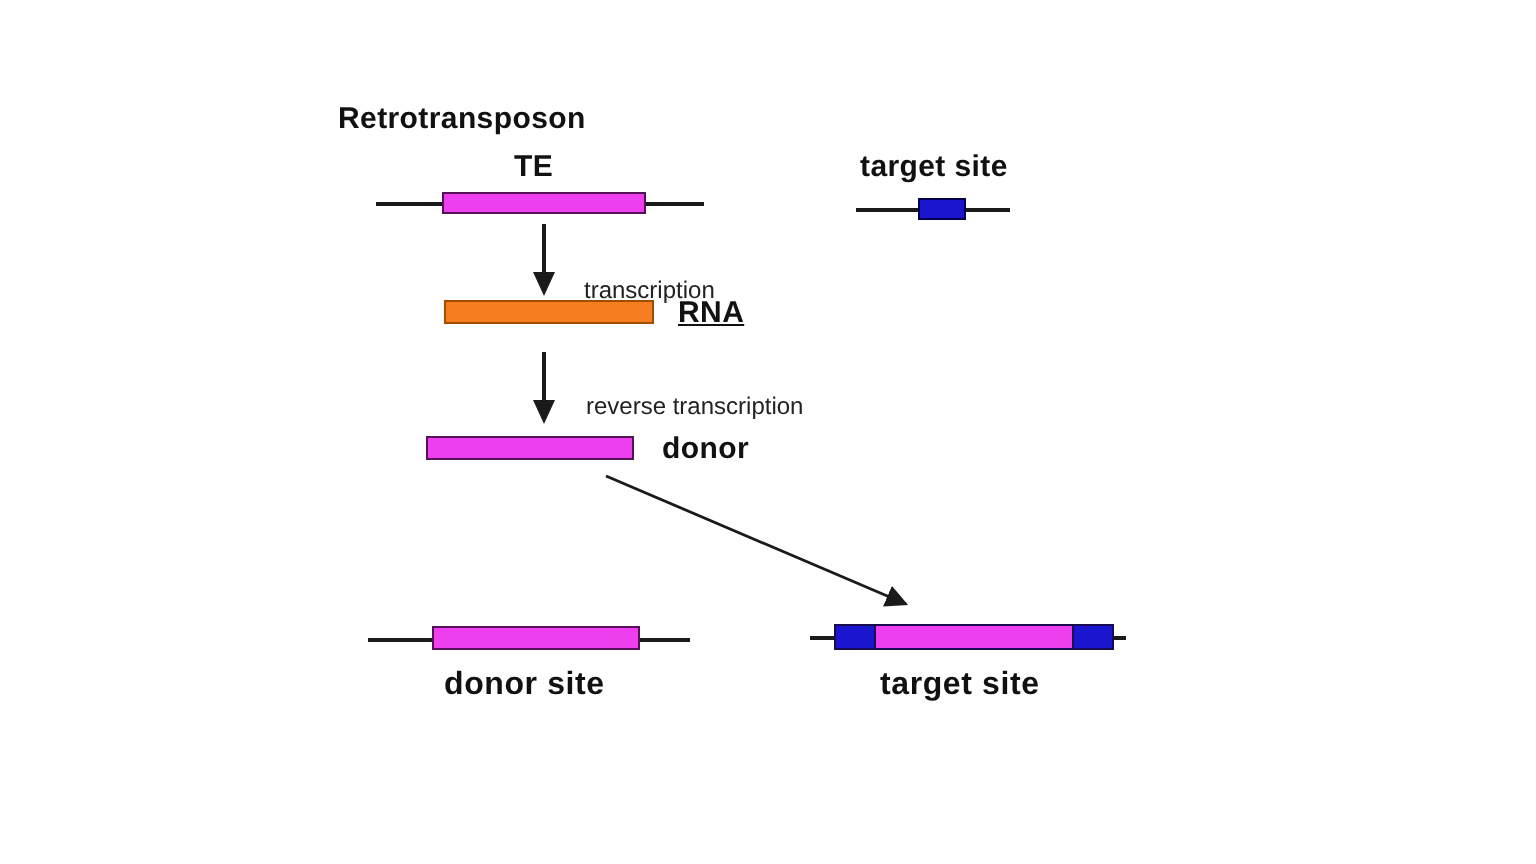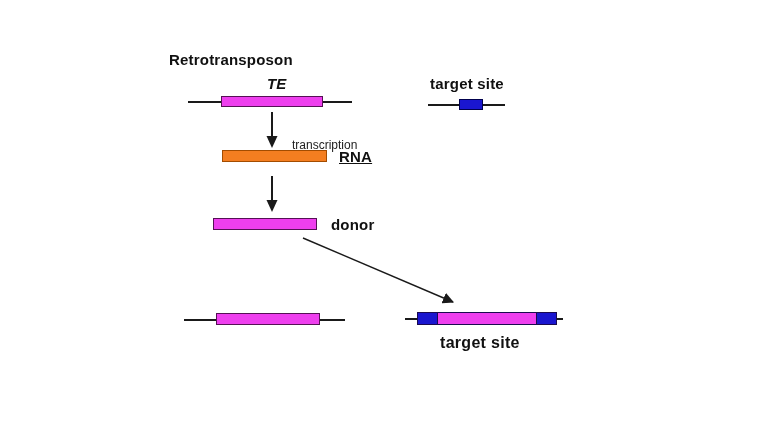--- a/index.html
+++ b/index.html
@@ -70,21 +70,21 @@
   }
   svg { display: block; }
 </style>
 </head>
 <body>
 
 <div class="canvas">
 
   <div class="abs lbl-bold" style="left:169px; top:51px;text-align:right;">Retrotransposon</div>
 
-  <div class="abs lbl-bold" style="left:267px; top:75px;font-style:italic;">TE</div>
+  <div class="abs lbl-bold" style="left:257px; top:75px;">TE</div>
 
   <div class="abs hline" style="left:188px; top:101px; width:164px;"></div>
   <div class="abs rect rect-magenta" style="left:221px; top:96px; width:102px; height:11px;"></div>
 
   <div class="abs lbl-bold" style="left:430px; top:75px;">target site</div>
   <div class="abs hline" style="left:428px; top:104px; width:77px;"></div>
   <div class="abs rect rect-blue" style="left:459px; top:99px; width:24px; height:11px;"></div>
 
   <svg class="abs" style="left:264px; top:112px;" width="16" height="37" viewBox="0 0 16 37">
     <line x1="8" y1="0" x2="8" y2="25" stroke="#1a1a1a" stroke-width="2"></line>
@@ -92,35 +92,37 @@
   </svg>
   <div class="abs lbl-reg" style="left:292px; top:124px;">transcription</div>
 
   <div class="abs rect rect-orange" style="left:222px; top:150px; width:105px; height:12px;"></div>
   <div class="abs lbl-bold" style="left:339px; top:148px;text-decoration:underline;">RNA</div>
 
   <svg class="abs" style="left:264px; top:176px;" width="16" height="37" viewBox="0 0 16 37">
     <line x1="8" y1="0" x2="8" y2="25" stroke="#1a1a1a" stroke-width="2"></line>
     <polygon points="2.5,24 13.5,24 8,36" fill="#1a1a1a"></polygon>
   </svg>
+  <div class="abs lbl-reg" style="left:293px; top:182px;">reverse transcription</div>
 
   <div class="abs rect rect-magenta" style="left:213px; top:218px; width:104px; height:12px;"></div>
   <div class="abs lbl-bold" style="left:331px; top:216px;">donor</div>
 
   <svg class="abs" style="left:295px; top:230px;" width="175" height="85" viewBox="0 0 175 85">
     <defs>
       <marker id="ah" viewBox="0 0 10 10" refX="9" refY="5" markerWidth="8" markerHeight="8" orient="auto-start-reverse">
         <path d="M0,0 L10,5 L0,10 z" fill="#1a1a1a"></path>
       </marker>
     </defs>
     <line x1="8" y1="8" x2="158" y2="72" stroke="#1a1a1a" stroke-width="1.4" marker-end="url(#ah)"></line>
   </svg>
 
   <div class="abs hline" style="left:184px; top:319px; width:161px;"></div>
   <div class="abs rect rect-magenta" style="left:216px; top:313px; width:104px; height:12px;"></div>
+  <div class="abs lbl-bold-lg" style="left:222px; top:334px;">donor site</div>
 
   <div class="abs hline" style="left:405px; top:318px; width:158px;"></div>
   <div class="abs construct-bar" style="left:417px; top:312px; width:140px; height:13px;">
     <div class="seg seg-blue" style="width:19px;"></div>
     <div class="seg seg-magenta" style="flex:1;"></div>
     <div class="seg seg-blue" style="width:19px;"></div>
   </div>
   <div class="abs lbl-bold-lg" style="left:440px; top:334px;">target site</div>
 
 </div>

